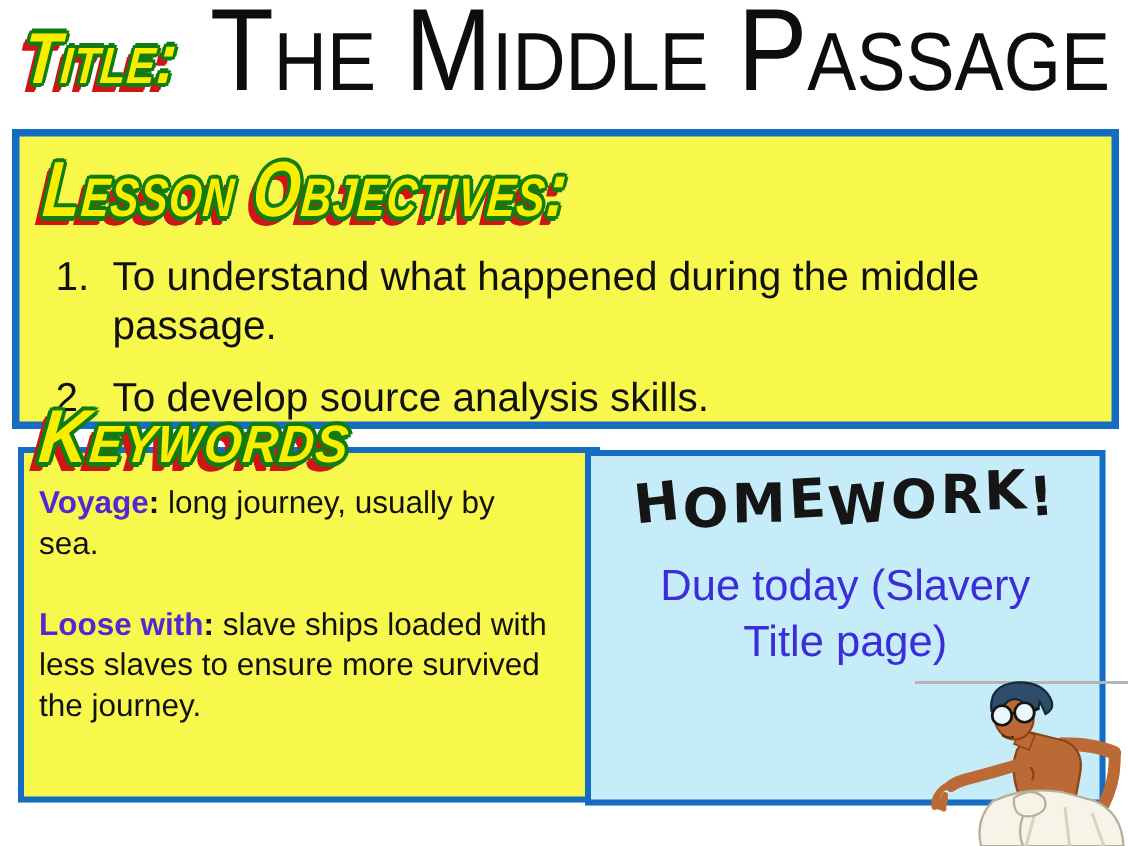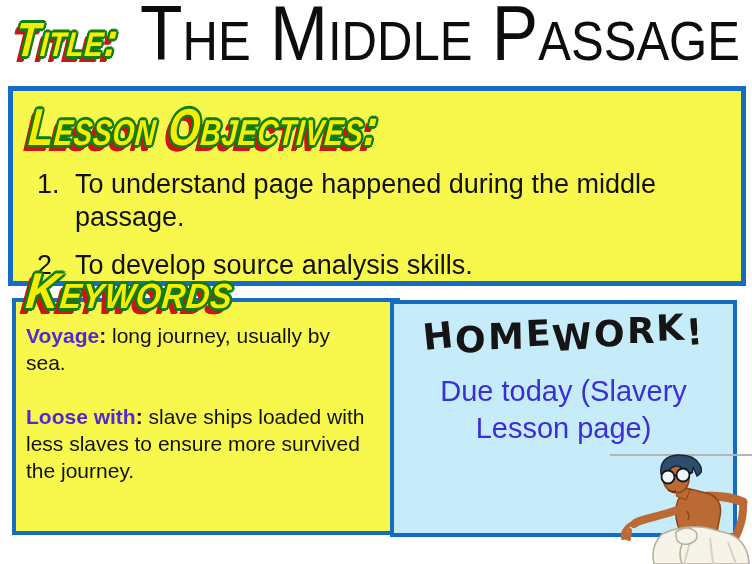--- a/index.html
+++ b/index.html
@@ -159,42 +159,42 @@
   <div class="comic title-logo">Title:</div>
   <svg class="big-title" viewBox="0 0 610 74">
     <text x="2" y="60" font-size="78" textLength="600" lengthAdjust="spacingAndGlyphs">The Middle Passage</text>
   </svg>
 
   <div class="objectives-box">
     <div class="comic objectives-heading">Lesson Objectives:</div>
     <div class="obj-list">
       <div class="obj-item">
         <span class="obj-num">1.</span>
-        <span class="obj-text">To understand page happened during the middle passage.</span>
+        <span class="obj-text">To understand what happened during the middle passage.</span>
       </div>
       <div class="obj-item">
         <span class="obj-num">2.</span>
         <span class="obj-text">To develop source analysis skills.</span>
       </div>
     </div>
   </div>
 
   <div class="comic keywords-logo">Keywords</div>
   <div class="keywords-box">
     <div class="keywords-body">
       <span><span class="kw-term">Voyage</span><span class="kw-colon">: </span><span>long journey, usually by sea.</span></span>
       <br>
       <br>
       <span><span class="kw-term">Loose with</span><span class="kw-colon">: </span><span>slave ships loaded with less slaves to ensure more survived the journey.</span></span>
     </div>
   </div>
 
   <div class="homework-box">
     <div class="homework-heading"><span style="display:inline-block;transform:rotate(-4deg) translateY(-3px)">H</span><span style="display:inline-block;transform:rotate(3deg) translateY(2px)">O</span><span style="display:inline-block;transform:rotate(1deg) translateY(0px)">M</span><span style="display:inline-block;transform:rotate(-1deg) translateY(-2px)">E</span><span style="display:inline-block;transform:rotate(-3deg) translateY(3px)">W</span><span style="display:inline-block;transform:rotate(4deg) translateY(1px)">O</span><span style="display:inline-block;transform:rotate(2deg) translateY(-1px)">R</span><span style="display:inline-block;transform:rotate(0deg) translateY(-3px)">K</span><span style="display:inline-block;transform:rotate(-2deg) translateY(2px)">!</span></div>
-    <div class="homework-note">Due today (Slavery Lesson page)</div>
+    <div class="homework-note">Due today (Slavery Title page)</div>
   </div>
 
   <div class="horizon-line"></div>
   <svg class="character" viewBox="0 0 142 114">
 
     <g>
       <path d="M 98 46 Q 120 46 133 52" stroke="#bc6a35" stroke-width="9" fill="none" stroke-linecap="round"></path>
       <path d="M 133 52 Q 134 70 126 86" stroke="#bc6a35" stroke-width="8" fill="none" stroke-linecap="round"></path>
     </g>
 

